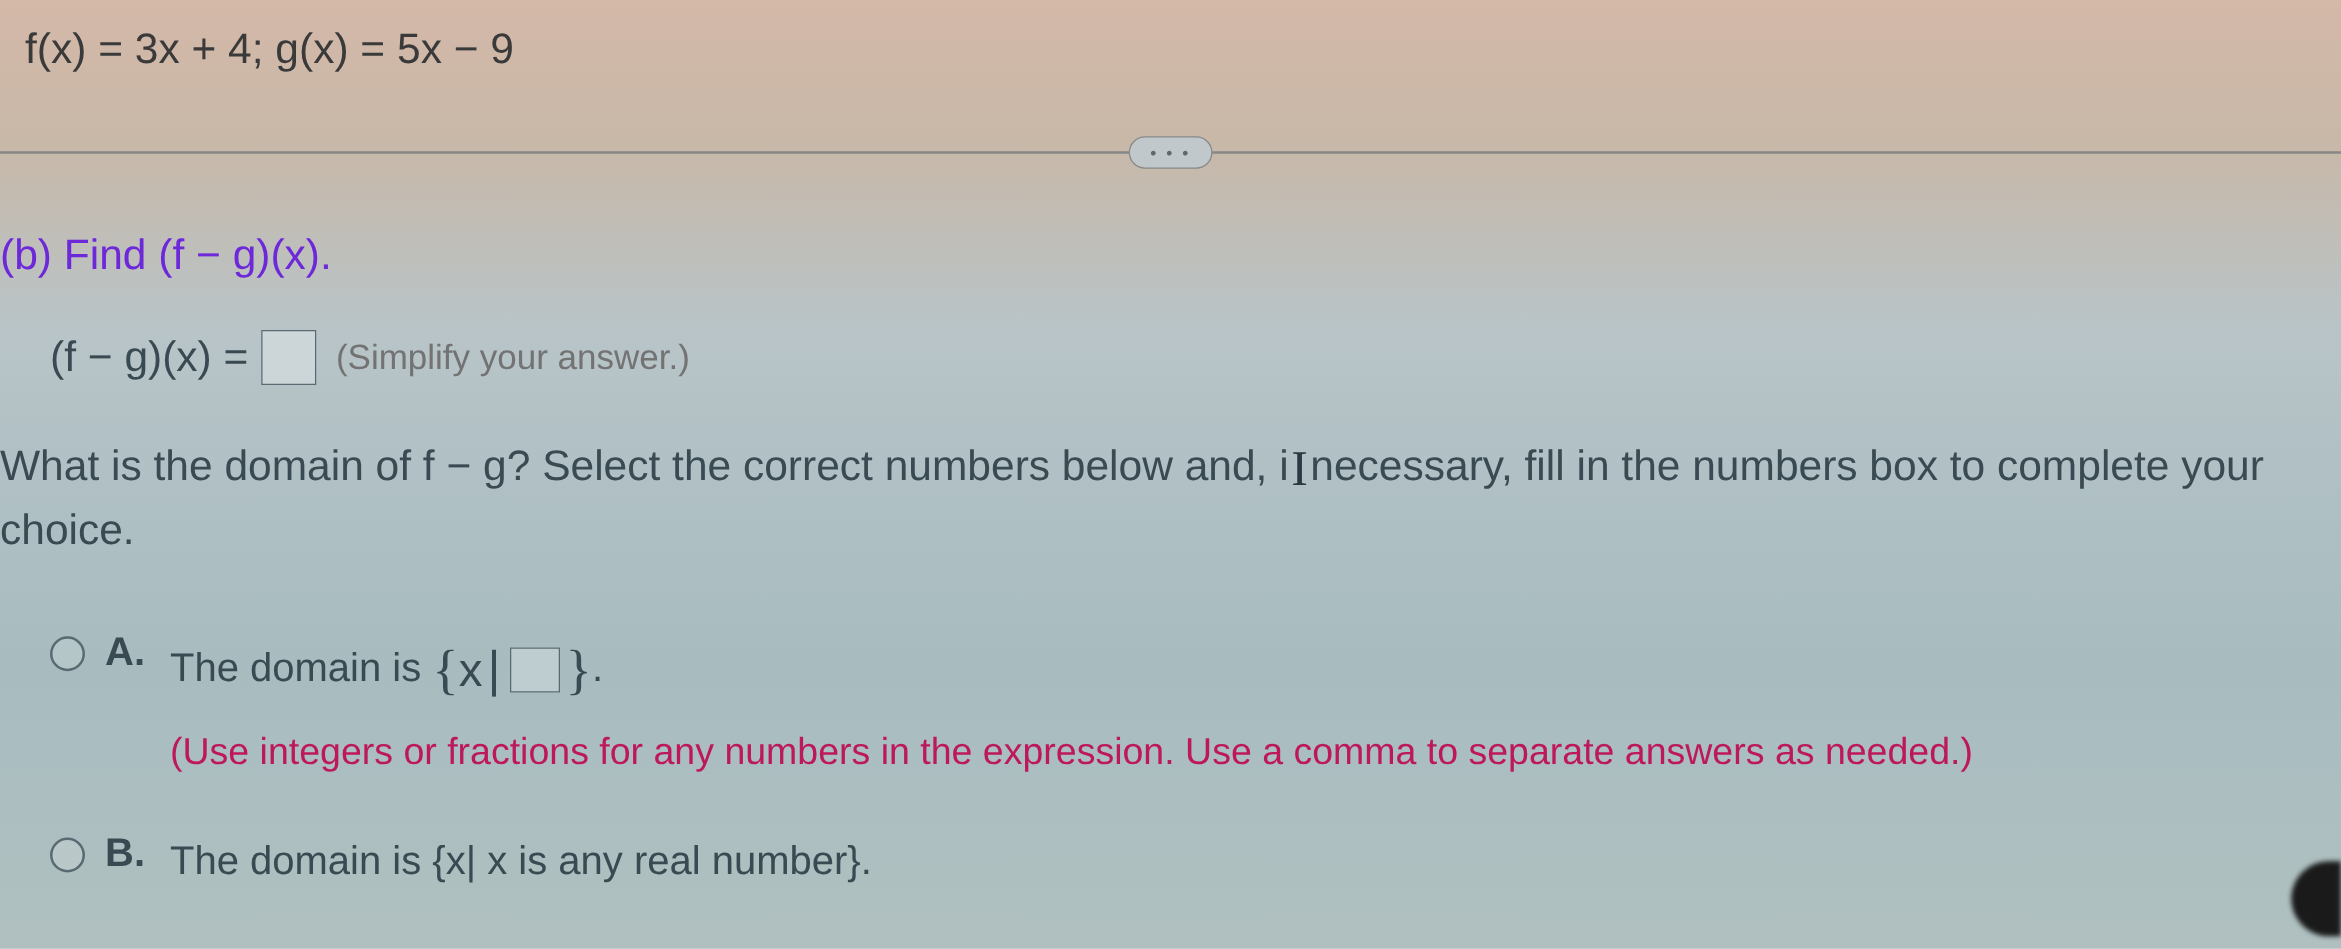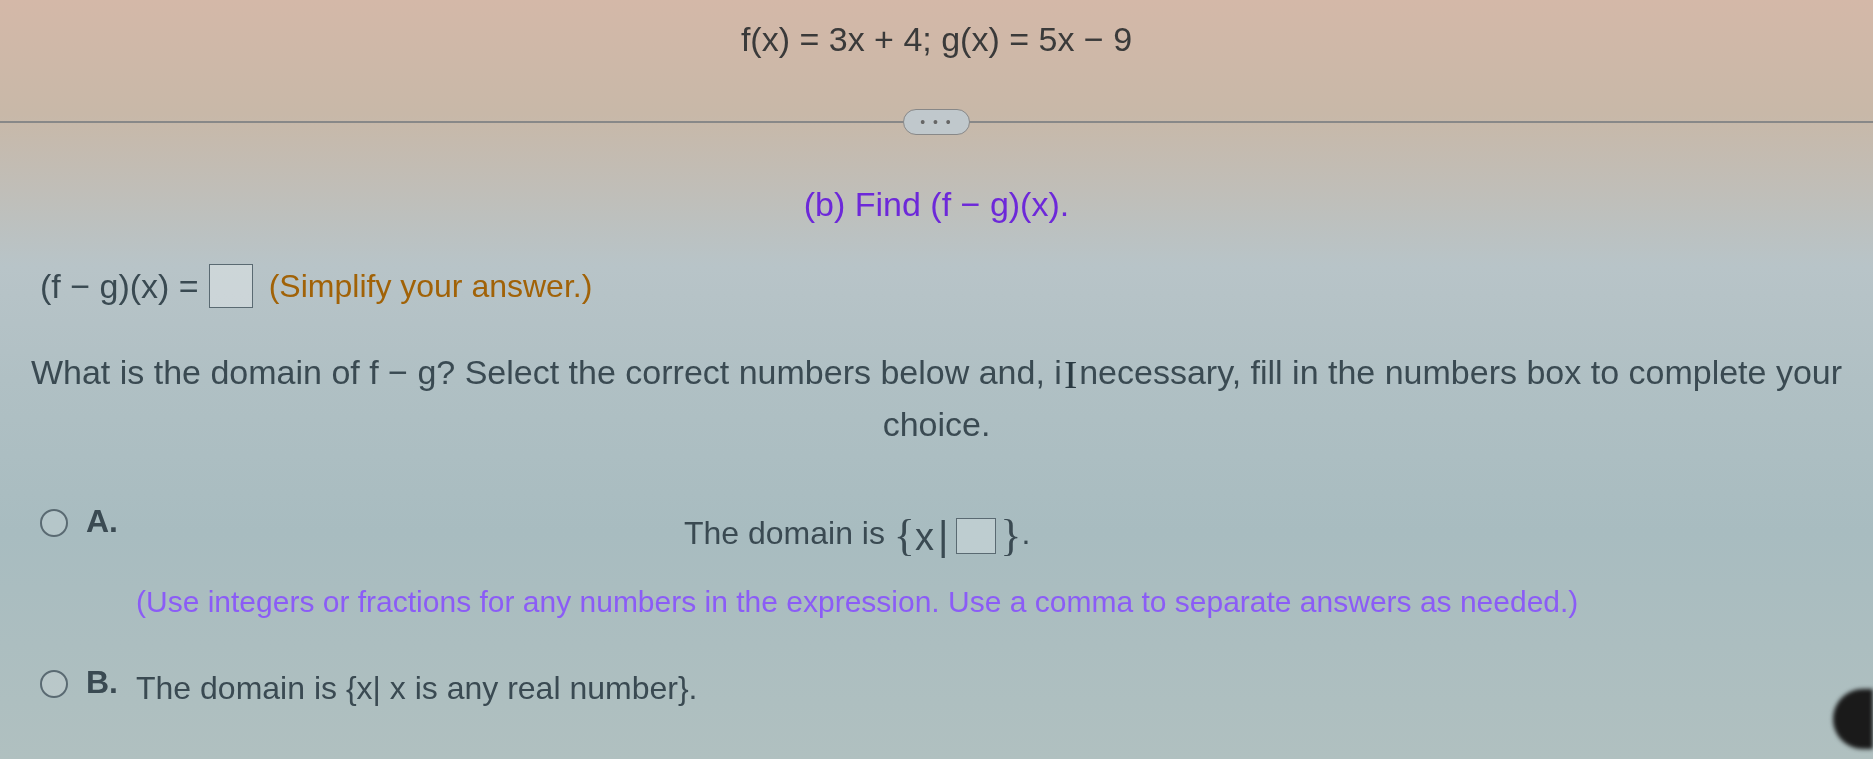--- a/index.html
+++ b/index.html
@@ -1,19 +1,18 @@
 <!DOCTYPE html>
 <html><head>
   <meta charset="utf-8">
   <style>
     * {
       margin: 0;
       padding: 0;
       box-sizing: border-box;
-      text-align: center;
     }
     body {
       width: 1873px;
       height: 759px;
       font-family: Arial, Helvetica, sans-serif;
       background: linear-gradient(180deg, #d4b8a8 0%, #c8b8a8 15%, #b8c4c8 35%, #b0c0c4 50%, #a8bcc0 70%, #b0c0c0 100%);
       position: relative;
       overflow: hidden;
     }
     .problem-setup {
@@ -68,22 +67,22 @@
     }
     .answer-box {
       display: inline-block;
       width: 44px;
       height: 44px;
       border: 1.5px solid #5a6a72;
       background: rgba(255,255,255,0.3);
       vertical-align: middle;
     }
     .instruction {
-      font-size: 32px;
-      color: #a16207;
+      font-size: 28px;
+      color: #737373;
       margin-left: 6px;
     }
     .domain-question {
       font-size: 34px;
       color: #3a4a52;
       padding: 10px 0 35px 0;
       line-height: 1.35;
     }
     .cursor {
       display: inline-block;
@@ -133,21 +132,21 @@
       display: inline-block;
       width: 40px;
       height: 36px;
       border: 1.5px solid #5a6a72;
       background: rgba(255,255,255,0.25);
       vertical-align: middle;
       margin: 0 4px;
     }
     .sub-instruction {
       font-size: 30px;
-      color: #8b5cf6;
+      color: #be185d;
       margin-top: 10px;
     }
     .pipe {
       font-size: 40px;
       margin: 0 4px;
     }
     .blur-dot {
       position: absolute;
       right: 0;
       bottom: 10px;

